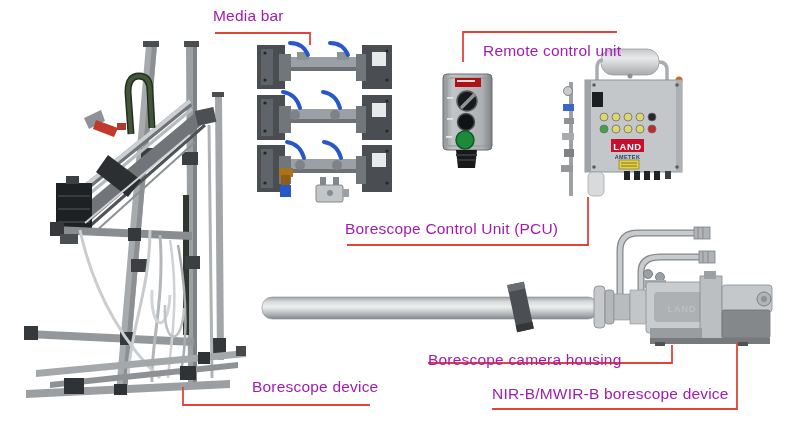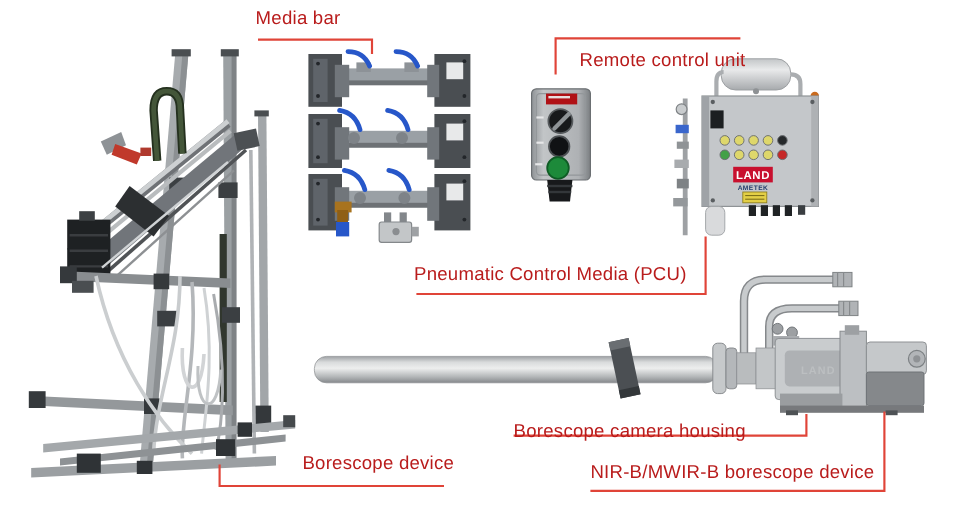--- a/index.html
+++ b/index.html
@@ -7,21 +7,21 @@
     position:relative;
     width:800px;height:429px;
     background:#ffffff;
     font-family:"Liberation Sans", sans-serif;
     overflow:hidden;
   }
   .callout-label{
     position:absolute;
     font-size:15.5px;
     font-weight:400;
-    color:#b91c1c;
+    color:#a21caf;
     white-space:nowrap;
     letter-spacing:0.2px;
   }
   svg{position:absolute;left:0;top:0;}
   .lbl-media{left:213px;top:7px;}
   .lbl-remote{left:483px;top:7px;margin-top:35px;}
   .lbl-pcu{left:345px;top:220px;}
   .lbl-housing{left:428px;top:351px;}
   .lbl-nirb{left:492px;top:385px;}
   .lbl-retraction{left:252px;top:378px;}
@@ -331,18 +331,18 @@
       <polyline points="617,32 463,32 463,62" stroke="#e04438"></polyline>
       <polyline points="347,245 588,245 588,197" stroke="#e04438"></polyline>
       <polyline points="428,363 672,363 672,345" stroke="#e04438"></polyline>
       <polyline points="492,409 737,409 737,343" stroke="#e04438"></polyline>
       <polyline points="370,405 183,405 183,387" stroke="#e04438"></polyline>
     </g>
   </svg>
 
   <div class="callout-label lbl-media">Media bar</div>
   <div class="callout-label lbl-remote">Remote control unit</div>
-  <div class="callout-label lbl-pcu">Pneumatic Control Media (PCU)</div>
+  <div class="callout-label lbl-pcu">Borescope Control Unit (PCU)</div>
   <div class="callout-label lbl-housing">Borescope camera housing</div>
   <div class="callout-label lbl-nirb">NIR-B/MWIR-B borescope device</div>
   <div class="callout-label lbl-retraction">Borescope device</div>
 
 </div>
 
 </body></html>

